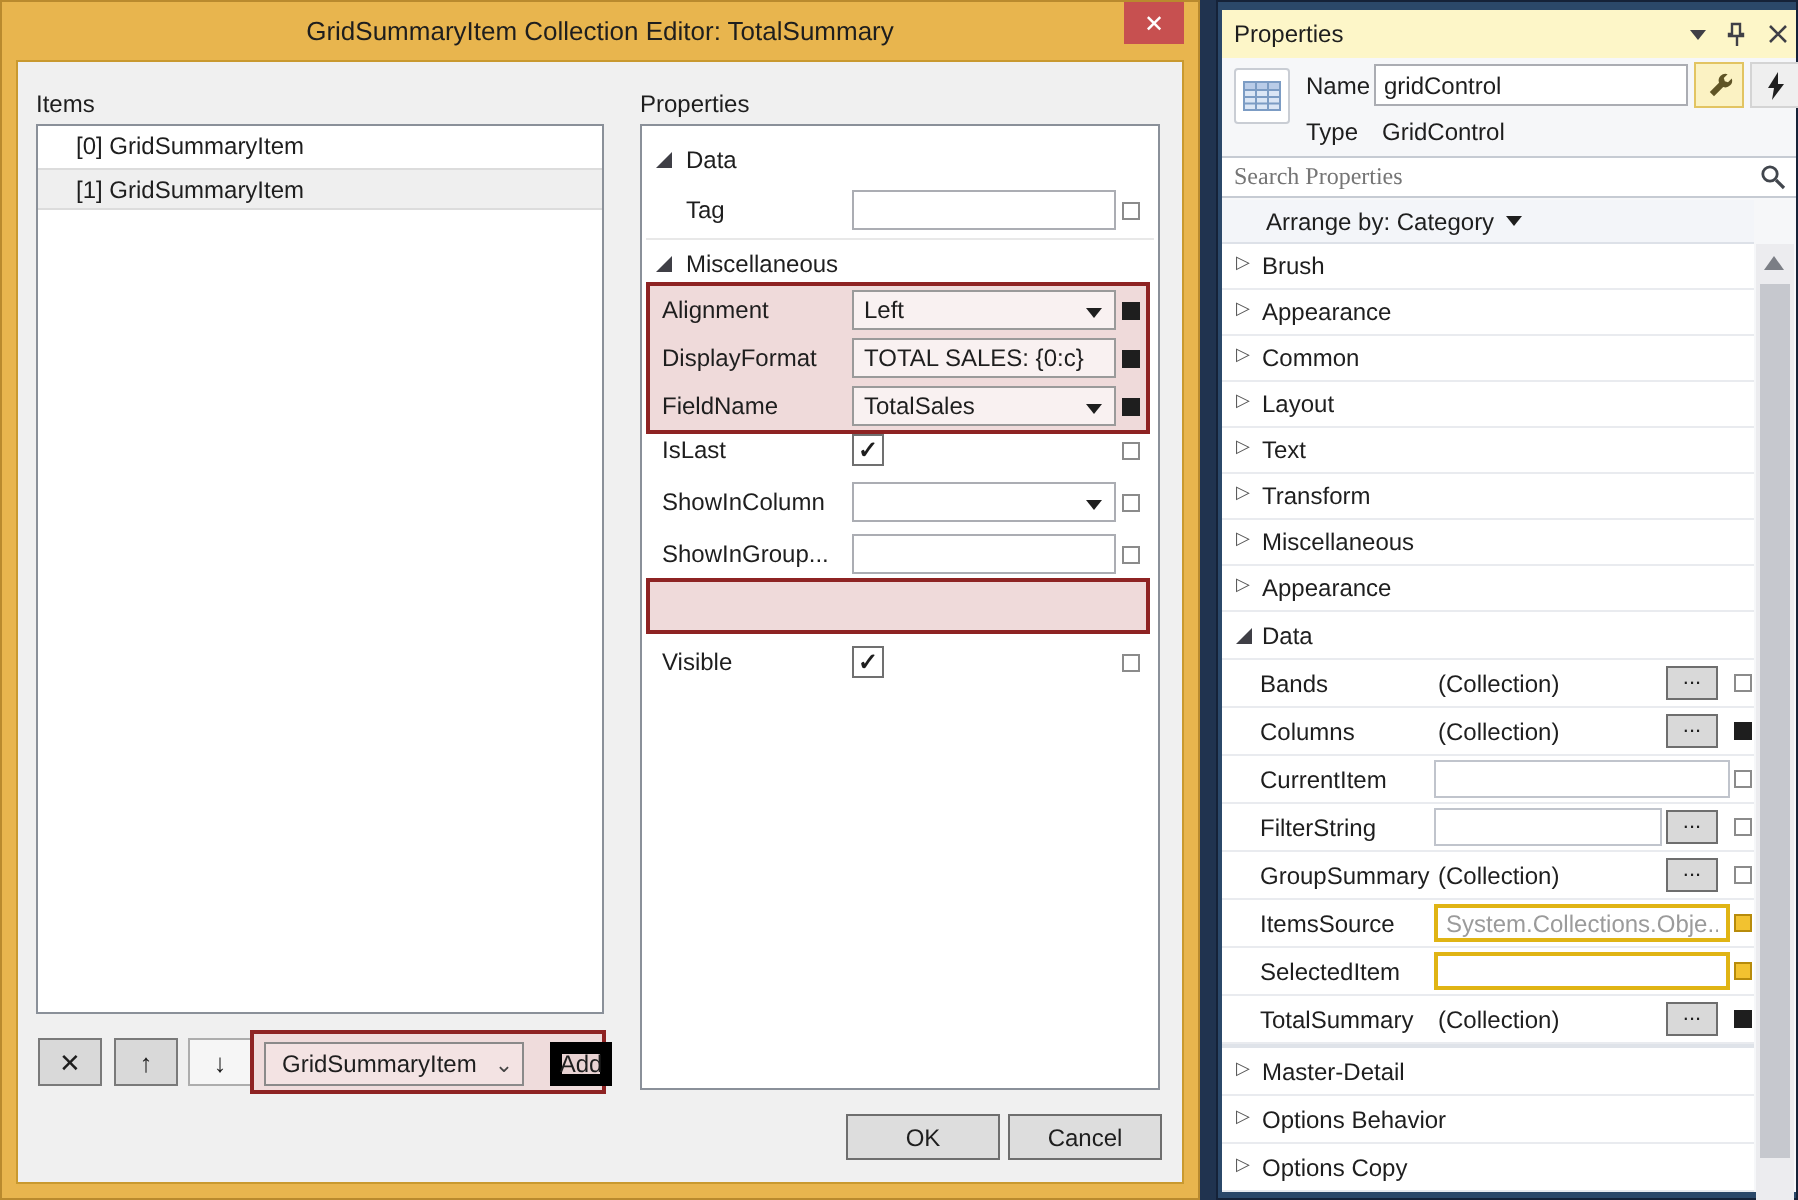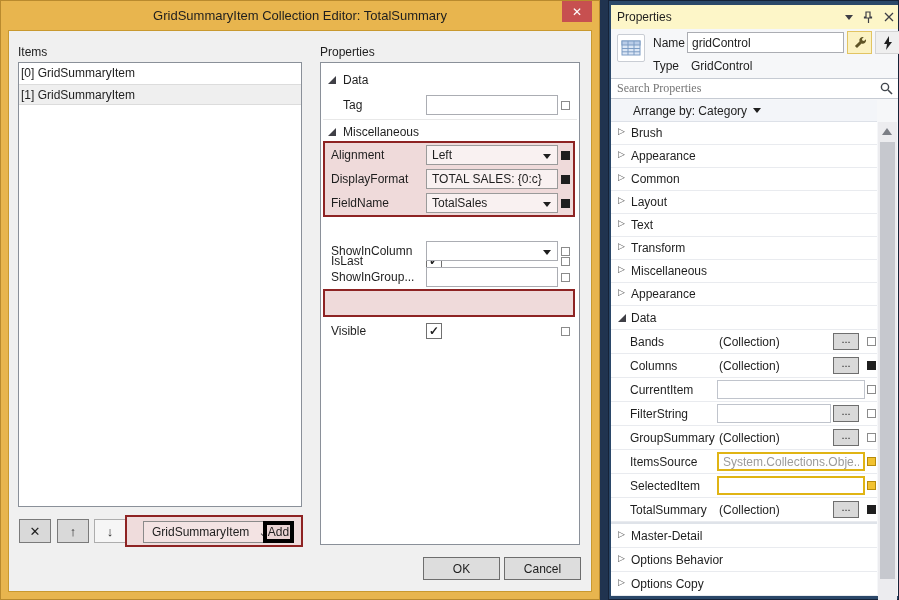--- a/index.html
+++ b/index.html
@@ -15,35 +15,35 @@
                font-size:13px; color:#1e1e1e; }
   .dlg-close { position:absolute; right:8px; top:1px; width:30px; height:21px;
                background:#c75050; color:#fff; display:flex; align-items:center;
                justify-content:center; font-size:12px; cursor:default; }
   .dlg-client { position:absolute; left:8px; top:30px; width:584px; height:562px;
                 background:#f0f0f0; border:1px solid #c9992f; }
   
   .sec-label { position:absolute; color:#1e1e1e; }
   .listbox { position:absolute; left:18px; top:62px; width:284px; height:445px;
              background:#fff; border:1px solid #8a9099; }
-  .list-item { position:relative; height:21px; line-height:21px; padding-left:2px; }
+  .list-item { position:relative; height:21px; line-height:21px; padding-left:19px; }
   .list-item.sel { background:#efefef; border-top:1px solid #dcdcdc; border-bottom:1px solid #dcdcdc; }
 
   .tbtn { position:absolute; top:519px; width:32px; height:24px; background:#d9d9d9;
           border:1px solid #7a7a7a; display:flex; align-items:center; justify-content:center;
           font-size:13px; }
   .tbtn.light { background:#f6f6f6; border-color:#adadad; }
   .add-group { position:absolute; left:125px; top:515px; width:178px; height:32px;
                border:2px solid #8e2323; background:#efdcdc; }
-  .add-combo { position:absolute; left:16px; top:4px; width:130px; height:22px;
+  .add-combo { position:absolute; left:5px; top:4px; width:130px; height:22px;
                background:#f3e3e3; border:1px solid #8a8a8a; display:flex; align-items:center; }
   .add-combo .txt { flex:1; padding-left:8px; }
   .add-combo .chev { width:18px; text-align:center; color:#444; font-size:11px; }
-  .add-btn { position:absolute; left:136px; top:4px; width:31px; height:22px;
-             background:#e9d3d3; border:4px solid #000000; display:flex;
+  .add-btn { position:absolute; left:148px; top:4px; width:31px; height:22px;
+             background:#e9d3d3; border:6px solid #000000; display:flex;
              align-items:center; justify-content:center; }
 
   .propgrid { position:absolute; left:320px; top:62px; width:260px; height:483px;
               background:#fff; border:1px solid #8a9099; }
   .pg-row { position:absolute; left:0; width:258px; height:24px; display:flex; align-items:center; }
   .pg-head { position:absolute; left:0; width:258px; height:22px; display:flex; align-items:center; }
   .pg-label { position:absolute; left:10px; }
   .pg-exp { position:absolute; left:7px; width:0; height:0;
             border-left:8px solid transparent; border-bottom:8px solid #3f3f46; }
   .pg-edit { position:absolute; left:105px; width:132px; height:20px; background:#fff;
@@ -188,21 +188,21 @@
         <span class="marker local"></span>
       </div>
       <div class="pg-row" style="top:128px;">
         <span class="pg-label">FieldName</span>
         <span class="pg-edit combo pinkface">
           <span>TotalSales</span>
         </span>
         <span class="marker local"></span>
       </div>
 
-      <div class="pg-row" style="top:150px;margin-top:36px;">
+      <div class="pg-row" style="top:150px;">
         <span class="pg-label">IsLast</span>
         <span class="checkbox">
           <span>✓</span>
         </span>
         <span class="marker"></span>
       </div>
       <div class="pg-row" style="top:176px;">
         <span class="pg-label">ShowInColumn</span>
         <span class="pg-edit combo"></span>
         <span class="marker"></span>

